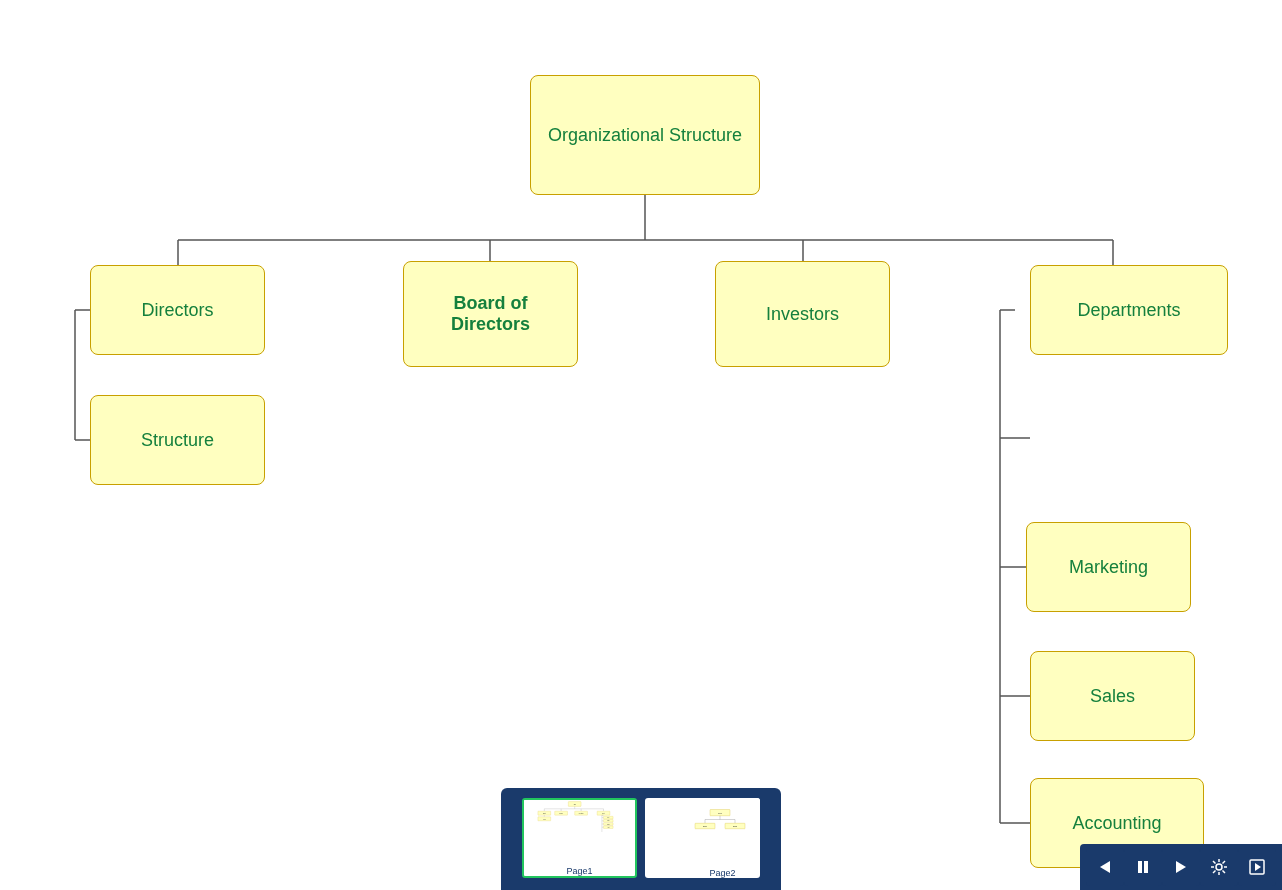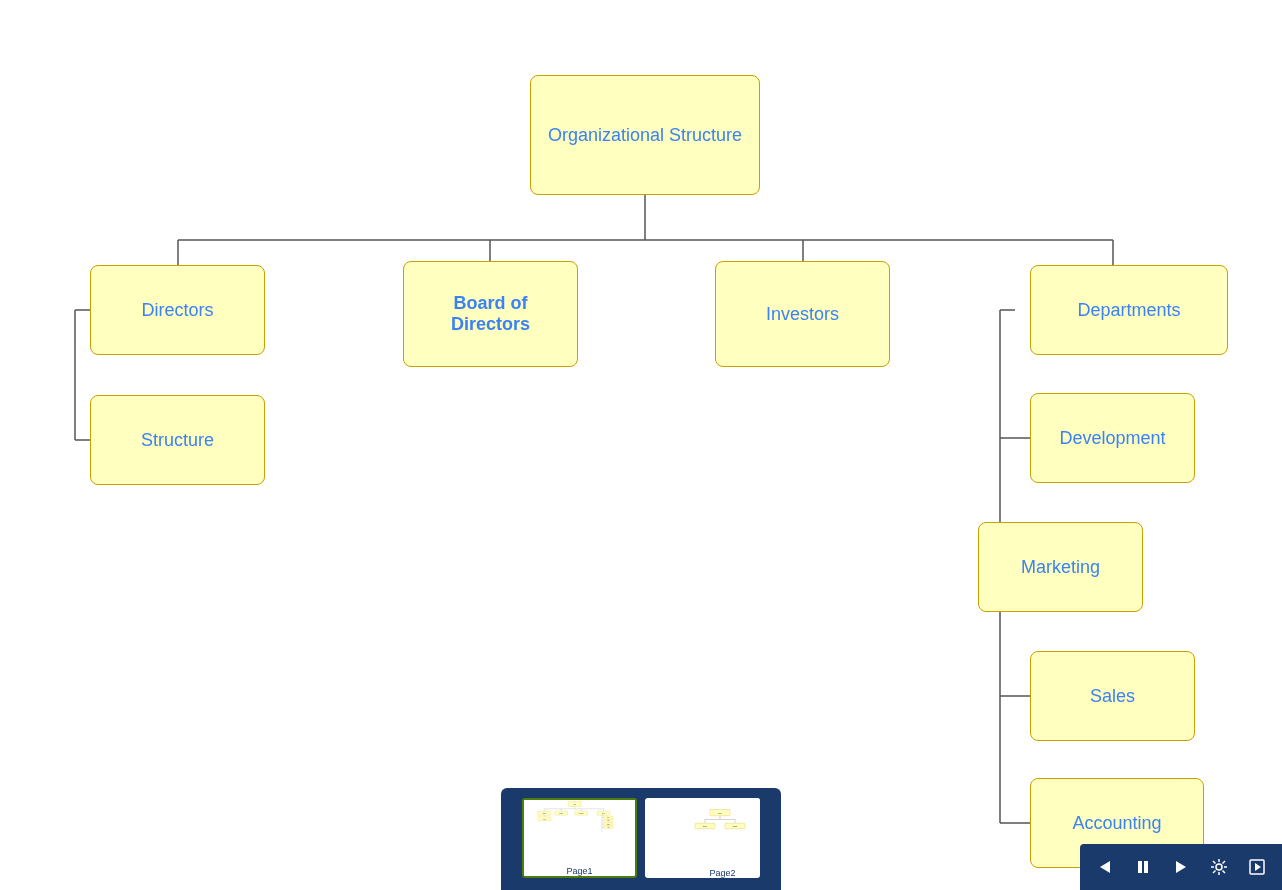--- a/index.html
+++ b/index.html
@@ -22,21 +22,21 @@
       position: absolute;
       background: #ffffc0;
       border: 1.5px solid #c8a000;
       border-radius: 8px;
       display: flex;
       align-items: center;
       justify-content: center;
       text-align: center;
       font-size: 18px;
       font-weight: 500;
-      color: #3b82f6;
+      color: #15803d;
       padding: 8px;
       cursor: default;
     }
 
     
     .connector-svg {
       position: absolute;
       top: 0;
       left: 0;
       width: 100%;
@@ -71,21 +71,21 @@
       background: white;
       border-radius: 3px;
       position: relative;
       display: flex;
       flex-direction: column;
       align-items: center;
       overflow: hidden;
     }
 
     .page-thumb.active {
-      border: 2px solid #4d7c0f;
+      border: 2px solid #22c55e;
     }
 
     
     .toolbar {
       position: absolute;
       bottom: 0;
       right: 0;
       display: flex;
       gap: 0;
       background: #1a3a6b;
@@ -158,25 +158,22 @@
   </div>
 
   <div class="org-node" style="left:715px; top:261px; width:175px; height:106px;">
     <span>Investors</span>
   </div>
 
   <div class="org-node" style="left:1030px; top:265px; width:198px; height:90px;">
     <span>Departments</span>
   </div>
 
-  <div class="org-node" style="left:1030px; top:393px; width:165px; height:90px;">
-    <span>Development</span>
-  </div>
-
-  <div class="org-node" style="left:978px; top:522px; width:165px; height:90px;">
+
+  <div class="org-node" style="left:1026px; top:522px; width:165px; height:90px;">
     <span>Marketing</span>
   </div>
 
   <div class="org-node" style="left:1030px; top:651px; width:165px; height:90px;">
     <span>Sales</span>
   </div>
 
   <div class="org-node" style="left:1030px; top:778px; width:174px; height:90px;">
     <span>Accounting</span>
   </div>

